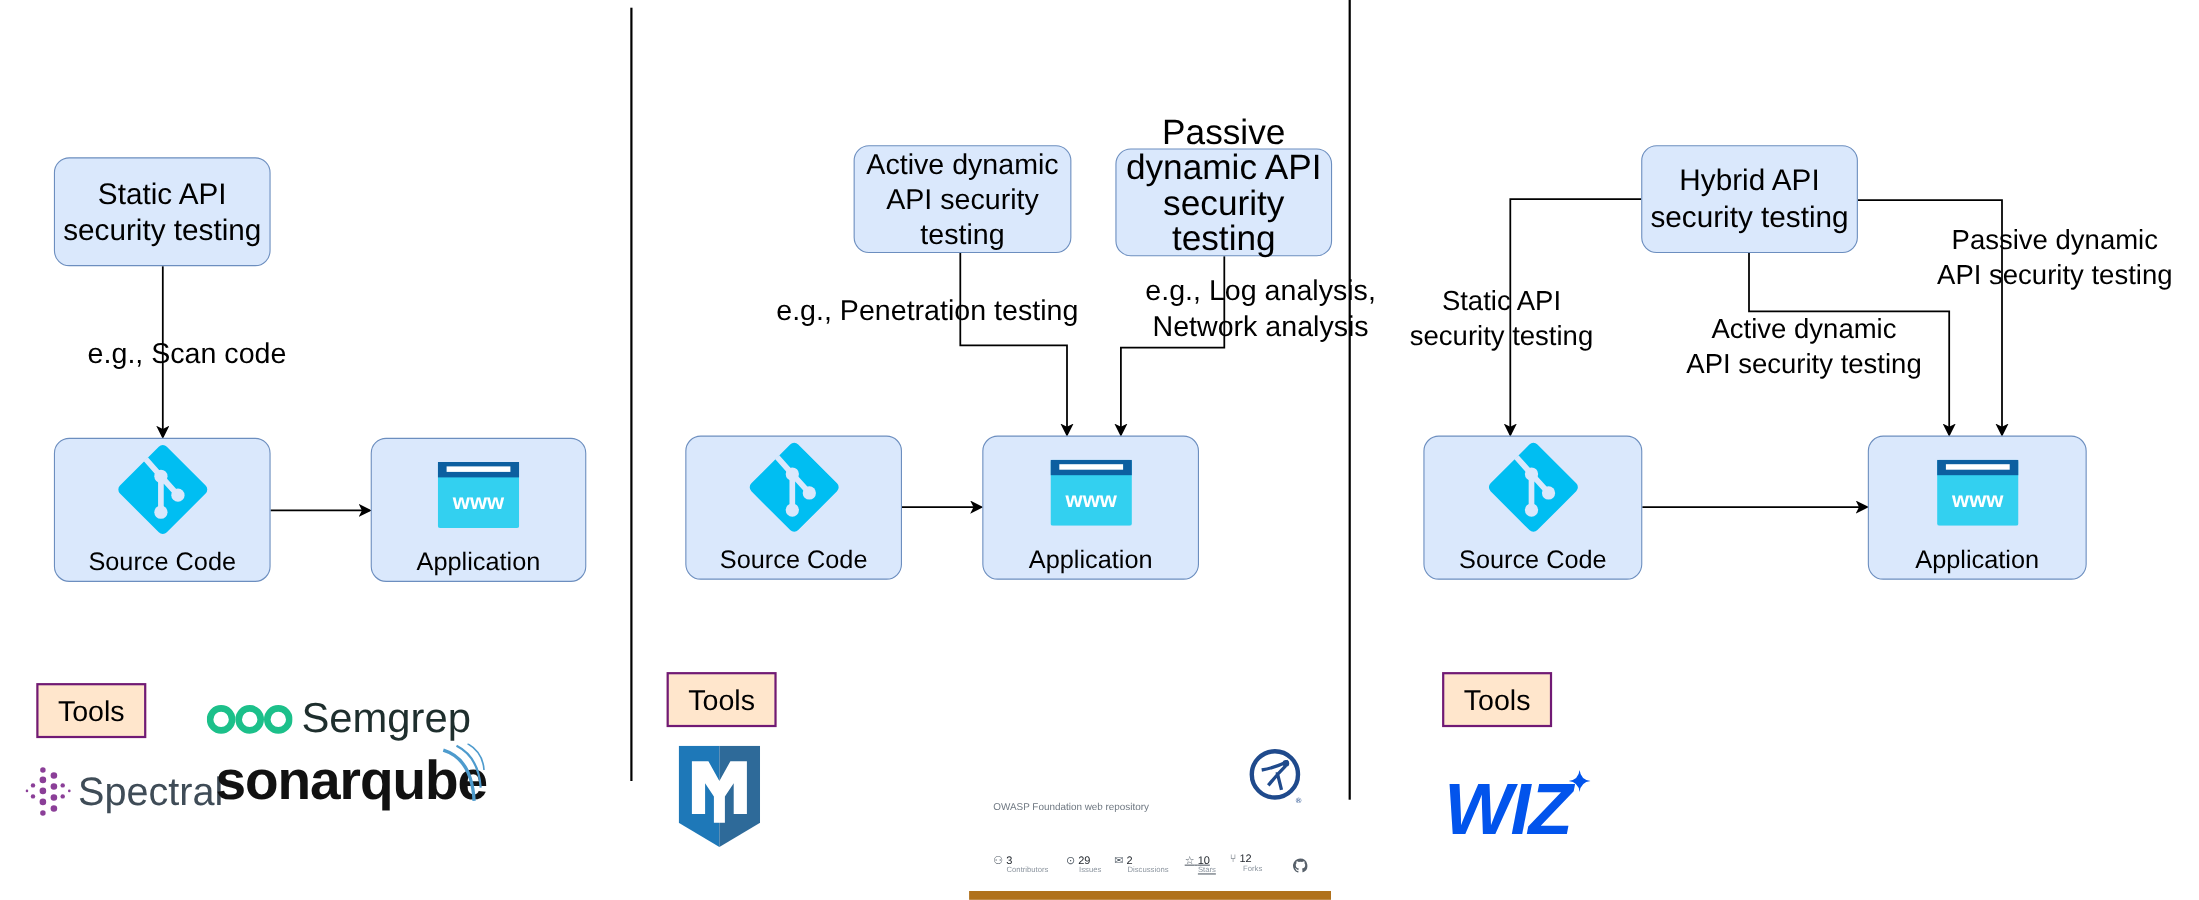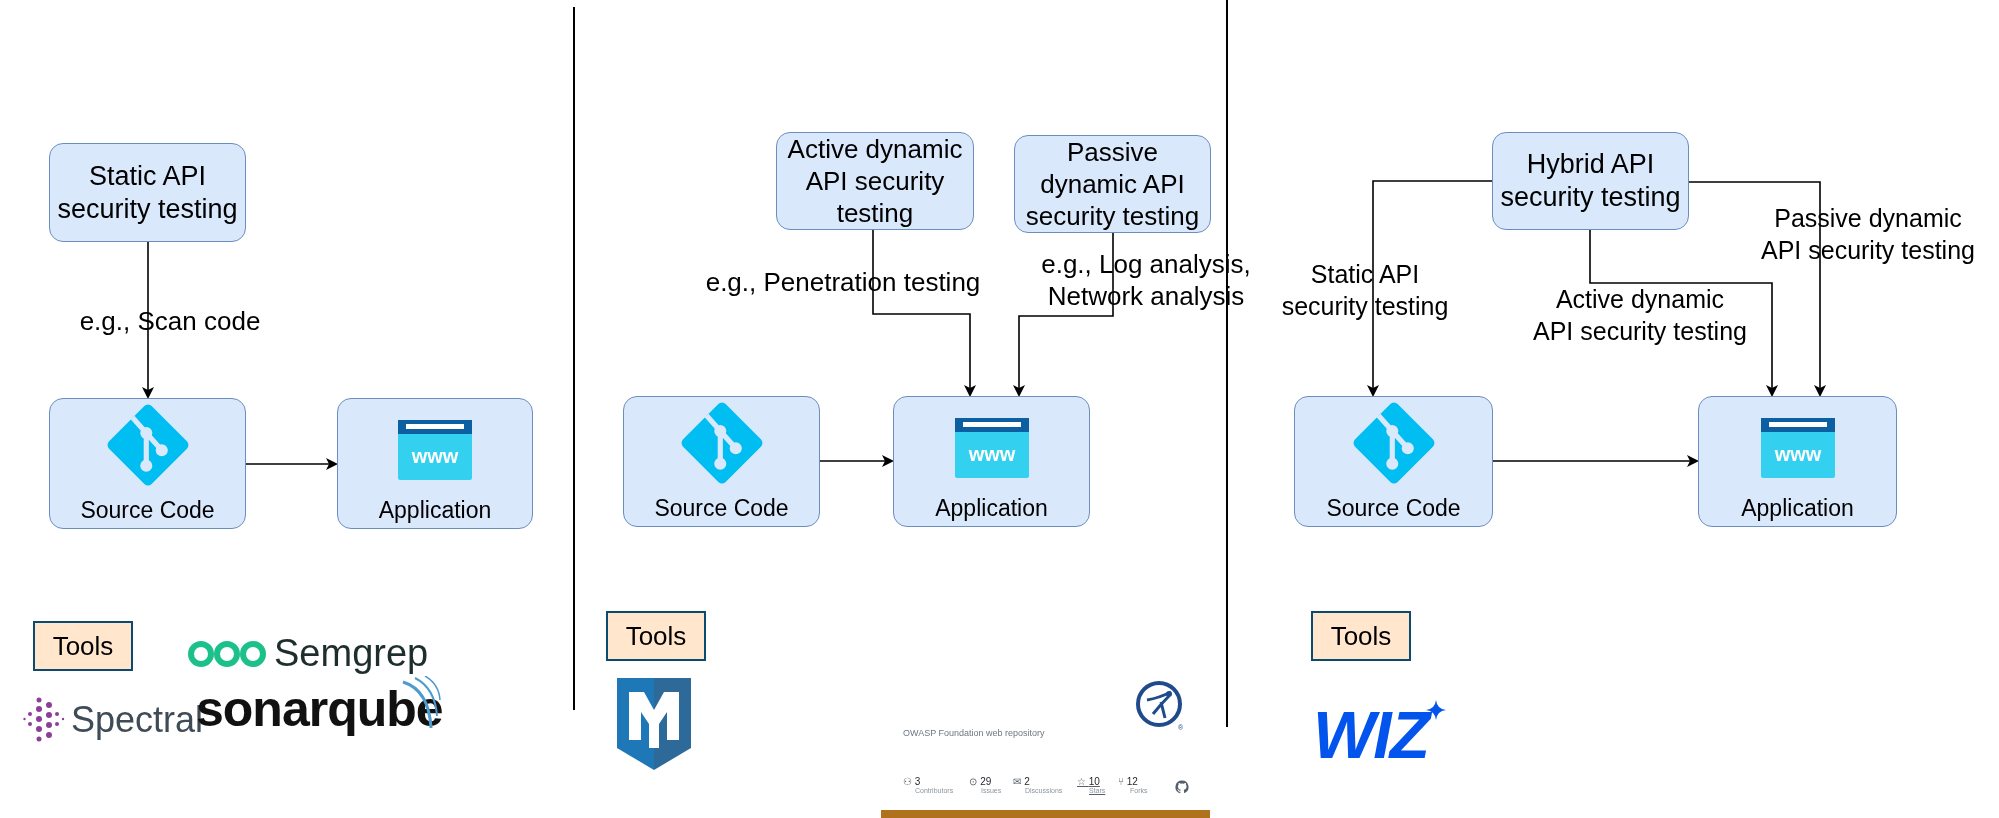--- a/index.html
+++ b/index.html
@@ -6,21 +6,21 @@
   body { width: 1999px; height: 818px; position: relative; overflow: hidden;
          font-family: "Liberation Sans", sans-serif; color: #000; }
   .abs { position: absolute; }
   .node { position: absolute; box-sizing: border-box; background: #dae8fc; border: 1.5px solid #6c8ebf;
           border-radius: 14px; display: flex; flex-direction: column; align-items: center; justify-content: center;
           text-align: center; font-size: 27px; line-height: 33px; }
   .node.tall { justify-content: flex-end; padding-bottom: 4px; font-size: 23px; line-height: 28px; }
   .node .label { white-space: pre-line; }
   .edge-label { position: absolute; font-size: 26px; line-height: 32px; text-align: center; white-space: pre-line; }
   .tools { position: absolute; box-sizing: border-box; width: 100px; height: 50px; background: #ffe6cc;
-           border: 2px solid #0c4a6e; font-size: 26px; display: flex; align-items: center; justify-content: center; }
+           border: 2px solid #701a75; font-size: 26px; display: flex; align-items: center; justify-content: center; }
   .divider { position: absolute; width: 2px; background: #000; }
   svg.lines { position: absolute; left: 0; top: 0; }
   .git-icon { width: 86px; height: 86px; margin-bottom: 8px; }
   .www-icon { width: 74px; height: 60px; margin-bottom: 16px; }
   .semgrep { font-size: 38px; color: #1e2e2d; display: flex; align-items: center; }
   .spectral { font-size: 36px; color: #3f4c57; display: flex; align-items: center; }
   .sonar { font-size: 50px; font-weight: bold; color: #111; letter-spacing: -1px; }
   .sonar .thin { font-weight: bold; }
   .meta-text { font-size: 36px; color: #111; letter-spacing: 1px; }
   .wiz { font-size: 66px; font-weight: bold; color: #0254ec; font-style: italic; letter-spacing: -2px; }
@@ -124,21 +124,21 @@
     <path d="M14 2 Q34 12 36 40" fill="none" stroke="#4e9bcd" stroke-width="2"></path>
     <path d="M24 0 Q38 8 39 24" fill="none" stroke="#4e9bcd" stroke-width="1.5"></path>
   </svg>
 </div>
 
 <div class="node" style="left:776px; top:132px; width:198px; height:98px; font-size:26px; line-height:32px;">
   <span class="label">Active dynamic
 API security
 testing</span>
 </div>
-<div class="node" style="left:1014px; top:135px; width:197px; height:98px; font-size:26px; line-height:32px;">
+<div class="node" style="left:1014px; top:135px; width:197px; height:98px; font-size:32px; line-height:32px;justify-content:flex-end;">
   <span class="label">Passive
 dynamic API
 security testing</span>
 </div>
 <div class="edge-label" style="left:700px; top:266px; width:286px;">e.g., Penetration testing</div>
 <div class="edge-label" style="left:1036px; top:248px; width:220px;">e.g., Log analysis,
 Network analysis</div>
 
 <div class="node tall" style="left:623px; top:396px; width:197px; height:131px;">
   <svg class="git-icon" viewBox="0 0 100 100">

